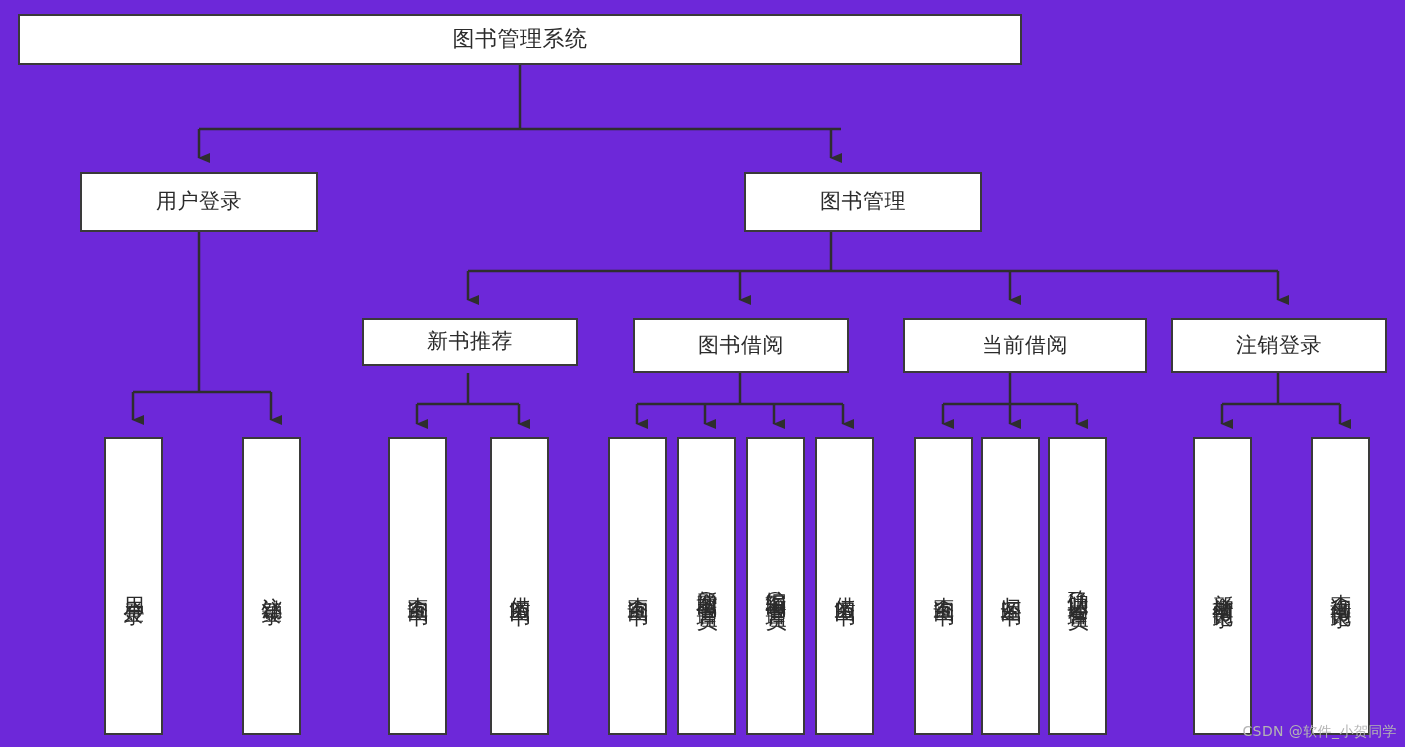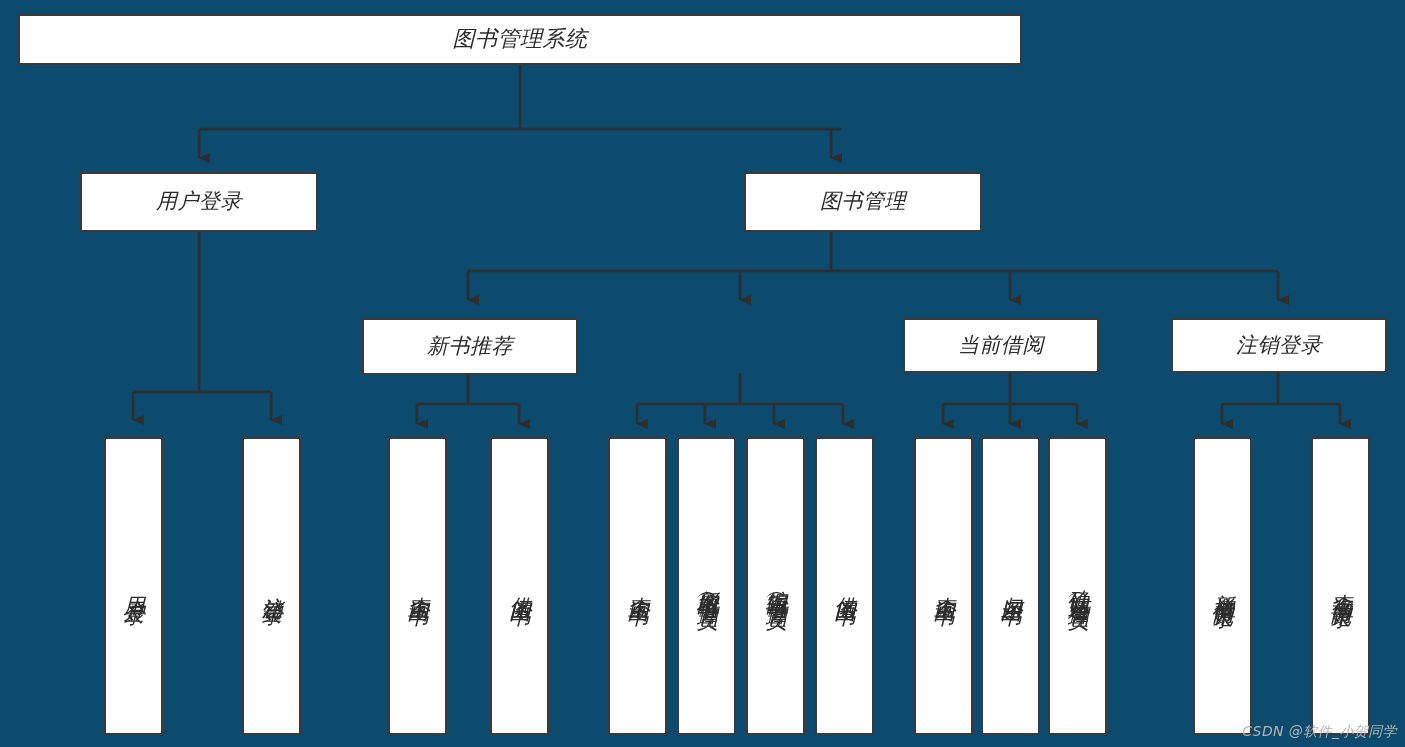--- a/index.html
+++ b/index.html
@@ -8,23 +8,22 @@
     padding: 0;
     background: #ffffff;
   }
   body {
     font-family: "DejaVu Sans", "Liberation Sans", sans-serif;
   }
   #canvas {
     position: relative;
     width: 1405px;
     height: 747px;
-    background: #0c4a6e;
+    background: #6d28d9;
     overflow: hidden;
-    font-style: italic;
   }
   #wires {
     position: absolute;
     left: 0;
     top: 0;
     width: 1405px;
     height: 747px;
     pointer-events: none;
   }
   .node {
@@ -136,26 +135,29 @@
   </div>
 
   <div class="node horiz" style="left:80px; top:172px; width:238px; height:60px;">
     <span class="label">用户登录</span>
   </div>
 
   <div class="node horiz" style="left:712px; top:172px; width:238px; height:60px;margin-left:32px;">
     <span class="label">图书管理</span>
   </div>
 
-  <div class="node horiz" style="left:362px; top:318px; width:216px; height:57px;">
+  <div class="node horiz" style="left:362px; top:318px; width:216px; height:48px;">
     <span class="label">新书推荐</span>
   </div>
 
-
-  <div class="node horiz" style="left:903px; top:318px; width:196px; height:55px;">
+  <div class="node horiz" style="left:633px; top:318px; width:216px; height:55px;">
+    <span class="label">图书借阅</span>
+  </div>
+
+  <div class="node horiz" style="left:903px; top:318px; width:244px; height:55px;">
     <span class="label">当前借阅</span>
   </div>
 
   <div class="node horiz" style="left:1171px; top:318px; width:216px; height:55px;">
     <span class="label">注销登录</span>
   </div>
 
   <div class="node vert" style="left:104px; top:437px; width:59px; height:298px;">
     <span class="label">用户登录</span>
   </div>

